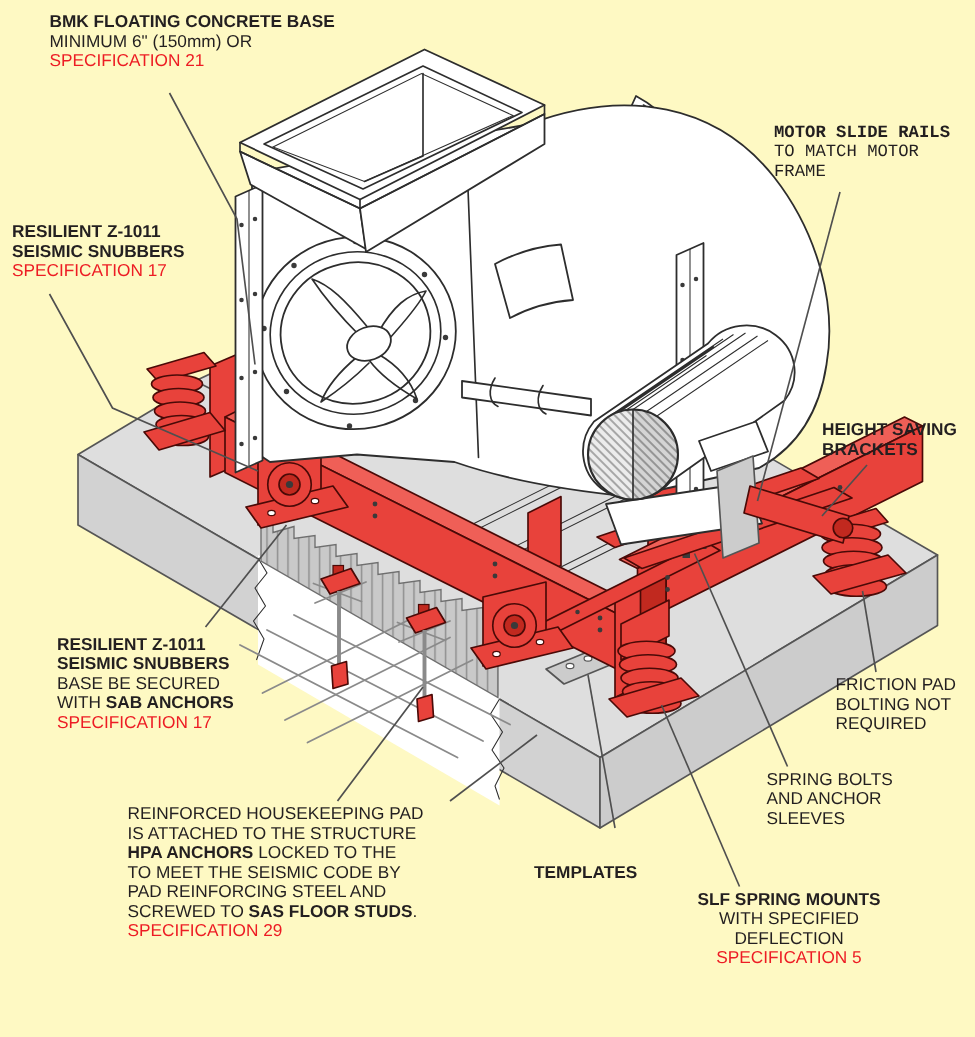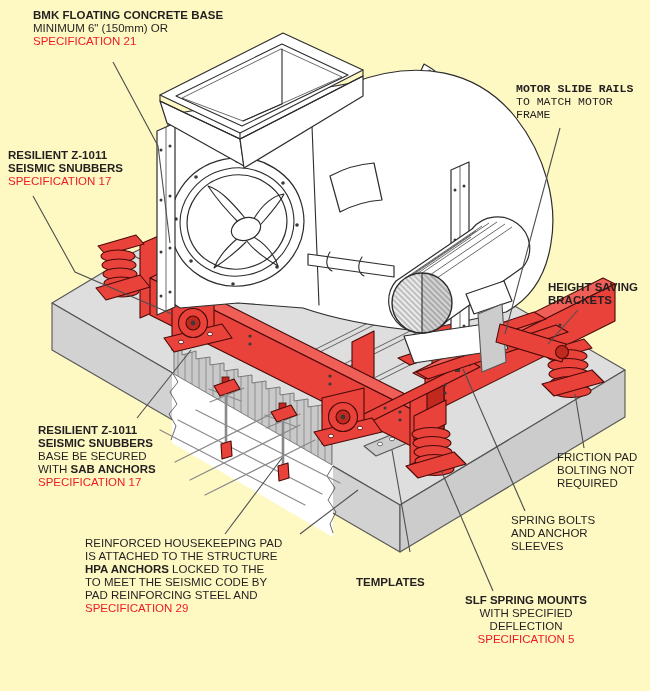--- a/index.html
+++ b/index.html
@@ -329,20 +329,21 @@
       </div>
       <div class="callout" style="left: 356px; top: 556px; margin-top: 20px;">
         <div><span class="b ">TEMPLATES</span></div>
       </div>
       <div class="callout" style="left: 85px; top: 537px;">
         <div><span class="">REINFORCED HOUSEKEEPING PAD</span></div>
         <div><span class="">IS ATTACHED TO THE STRUCTURE</span></div>
         <div><span class="b ">HPA ANCHORS</span><span class=""> LOCKED TO THE</span></div>
         <div><span class="">TO MEET THE SEISMIC CODE BY</span></div>
         <div><span class="">PAD REINFORCING STEEL AND</span></div>
+        <div><span class="">SCREWED TO </span><span class="b ">SAS FLOOR STUDS</span><span class="">.</span></div>
         <div><span class="b s">SPECIFICATION 29</span></div>
       </div>
       <div class="callout" style="left: 465px; top: 594px; text-align: center;">
         <div><span class="b ">SLF SPRING MOUNTS</span></div>
         <div><span class="">WITH SPECIFIED</span></div>
         <div><span class="">DEFLECTION</span></div>
         <div><span class="b s">SPECIFICATION 5</span></div>
       </div>
     </div>
 

